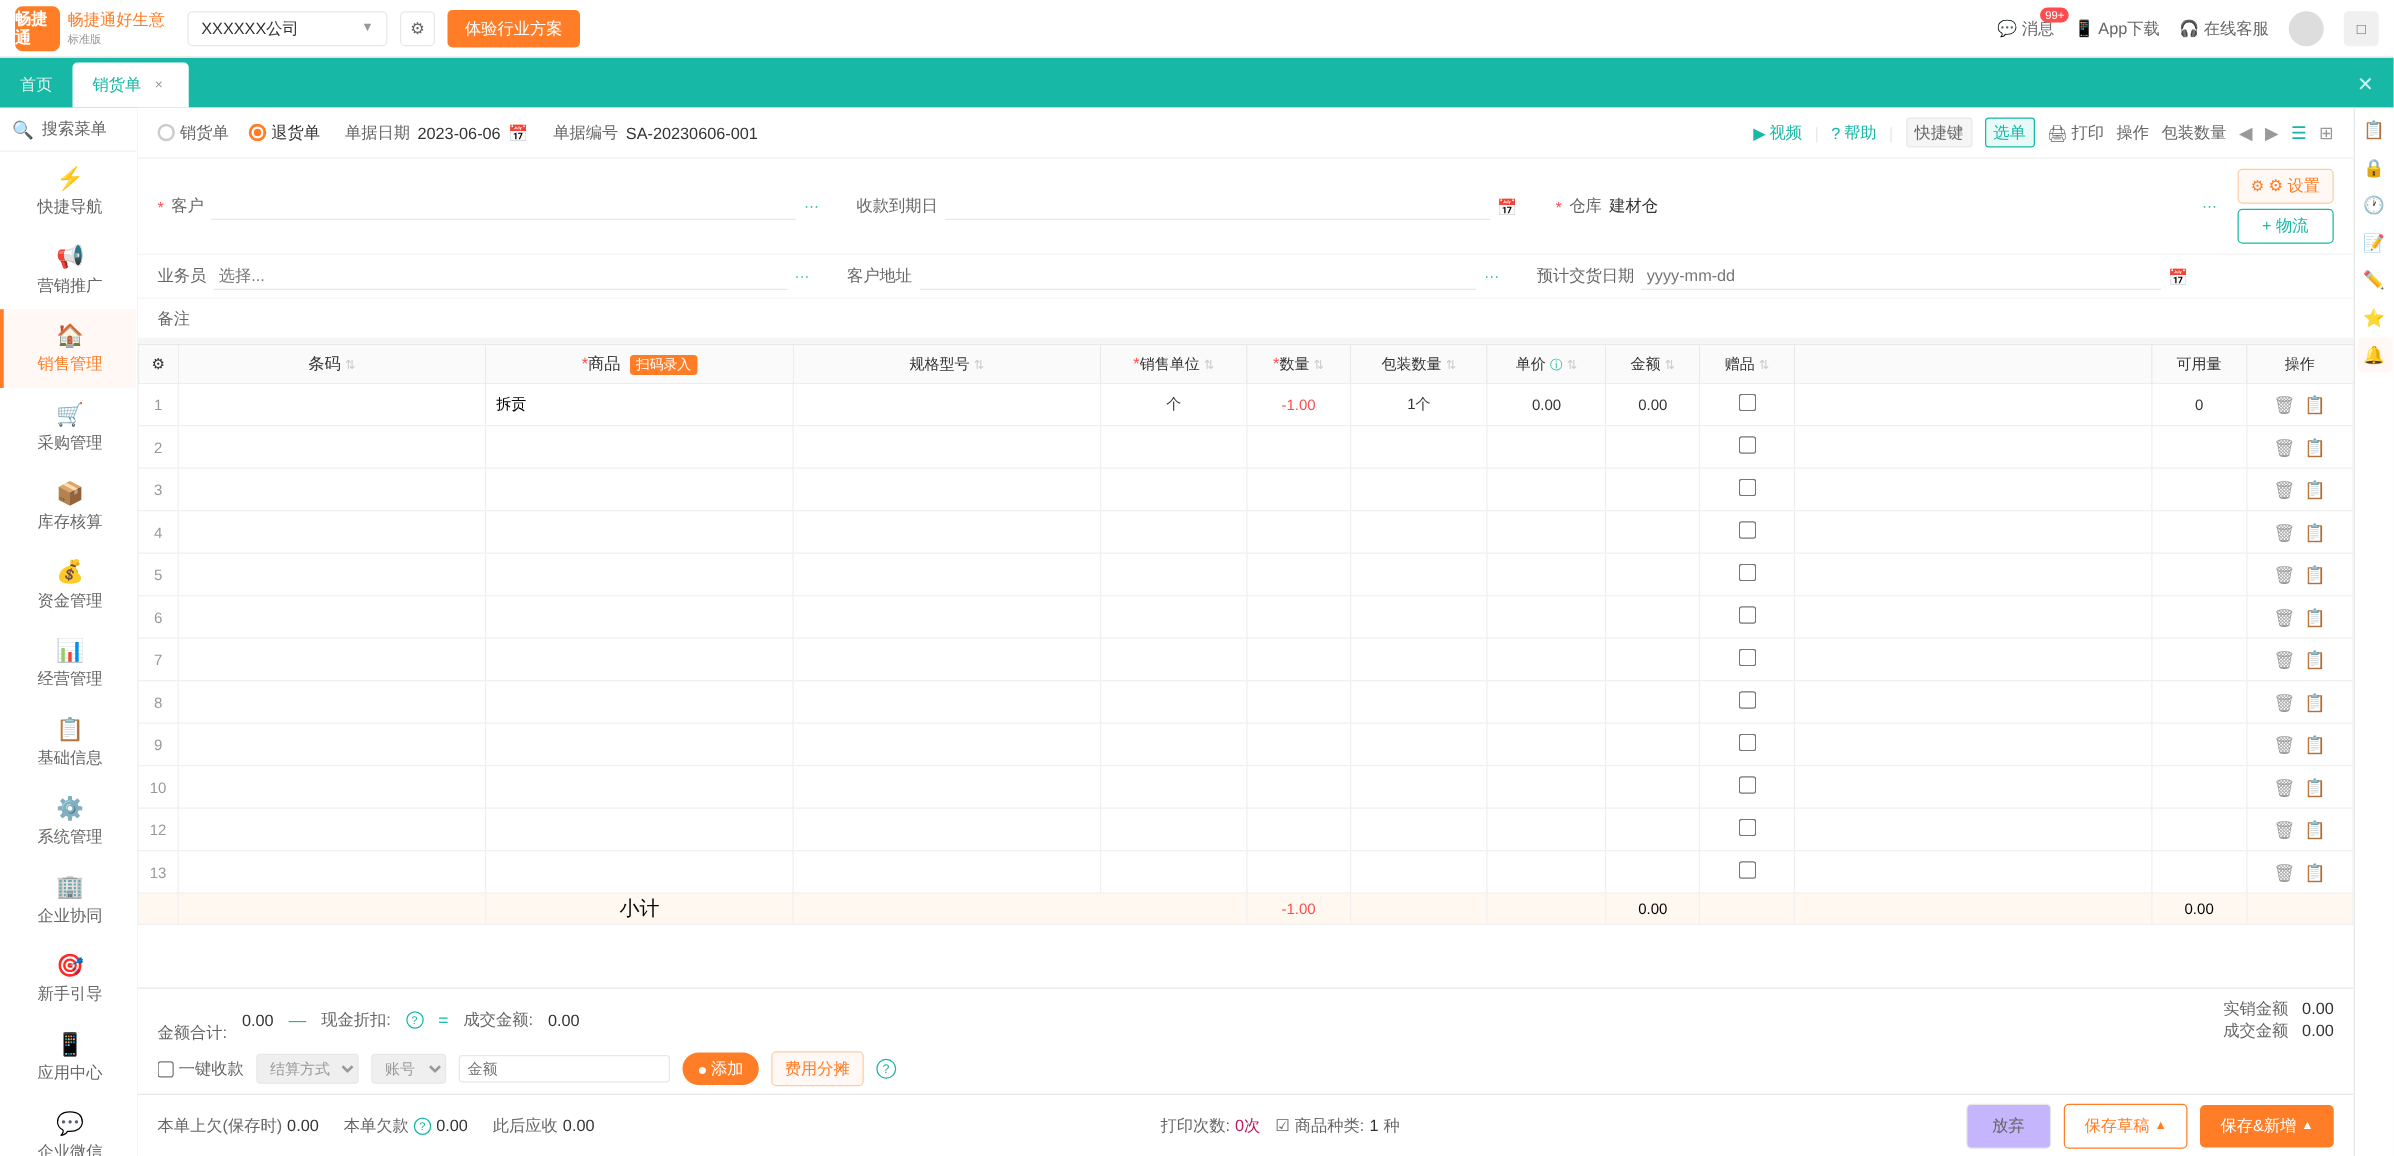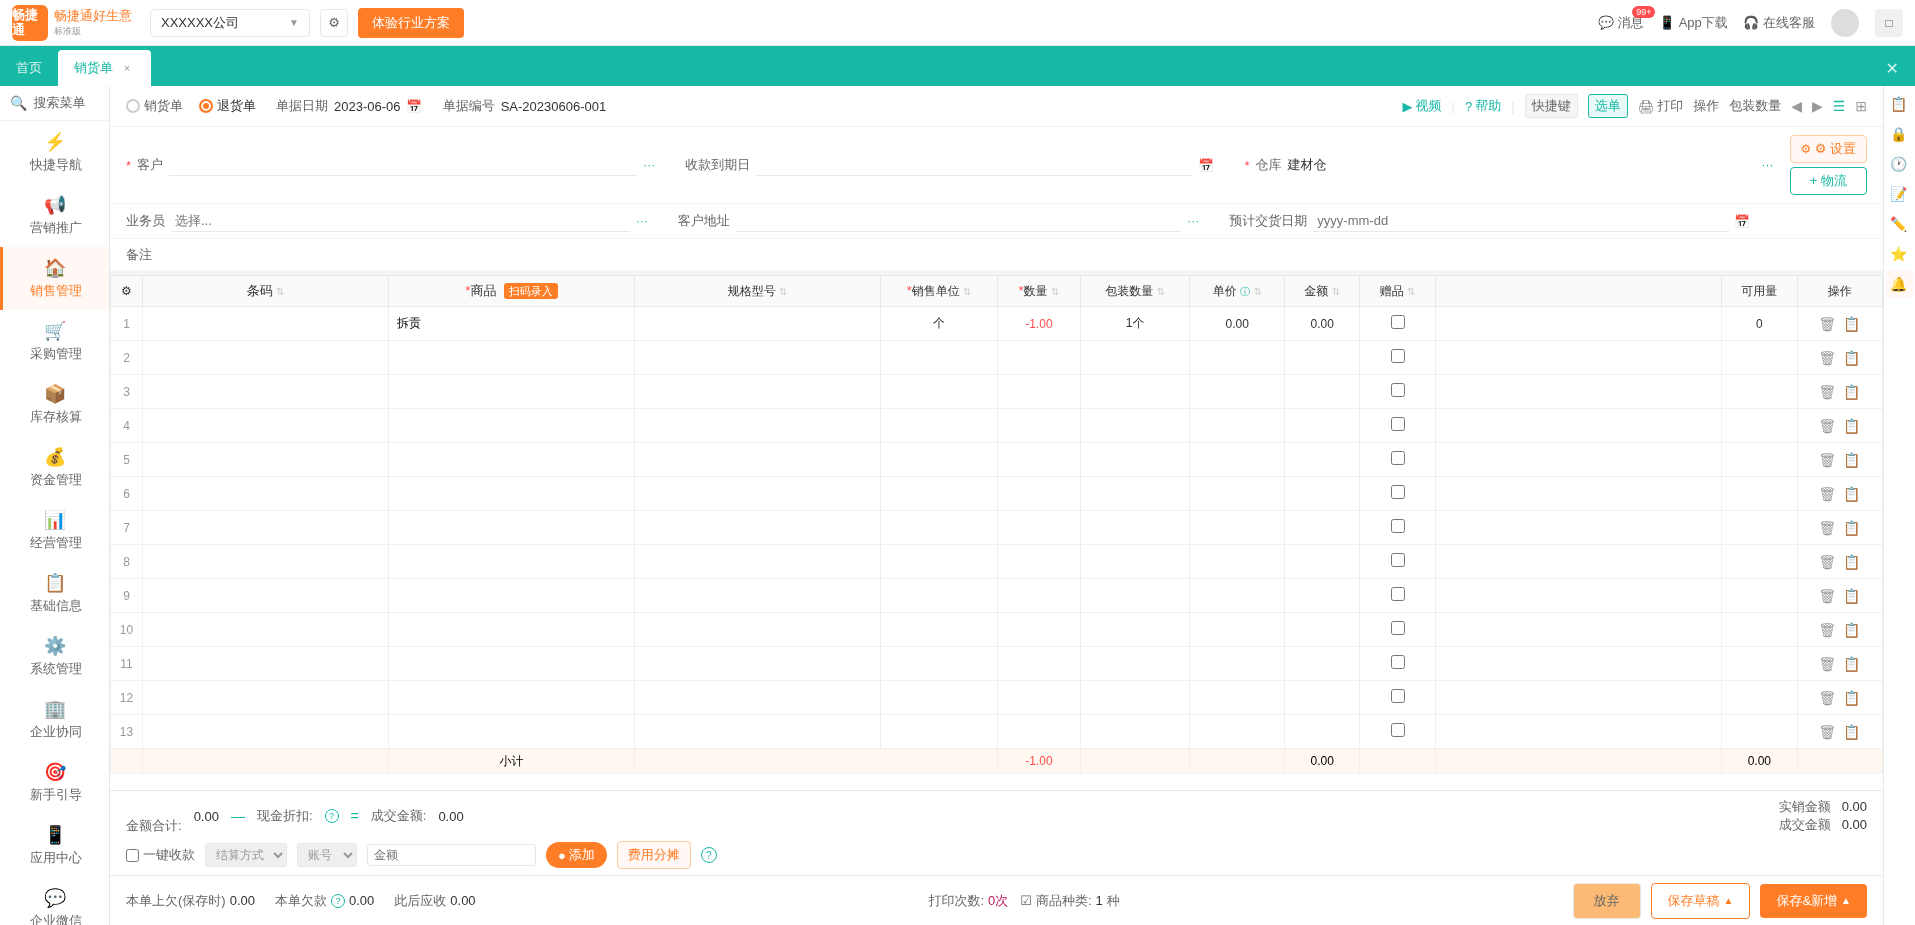--- a/index.html
+++ b/index.html
@@ -669,60 +669,20 @@
       </td>
       <td style="border:1px solid #f0f0f0; padding:5px 8px; font-size:12px; text-align:center;">
         
       </td>
       <td style="border:1px solid #f0f0f0; padding:5px 8px; text-align:center; white-space:nowrap;">
         <span style="color:#999; cursor:pointer; font-size:14px; margin-right:4px;">🗑</span>
         <span style="color:#999; cursor:pointer; font-size:14px;">📋</span>
       </td>
     </tr>
               <tr>
-      <td style="border:1px solid #f0f0f0; padding:5px 4px; color:#999; text-align:center; font-size:12px; width:30px;">11</td>
-      <td style="border:1px solid #f0f0f0; padding:5px 8px; font-size:12px; min-width:70px; height:34px;">
-        <input style="width: 100%; border: none; outline: none; font-size: 12px; background: transparent;" value="">
-      </td>
-      <td style="border:1px solid #f0f0f0; padding:5px 8px; font-size:12px; min-width:100px;">
-        <input style="width: 100%; border: none; outline: none; font-size: 12px; background: transparent;" value="">
-      </td>
-      <td style="border:1px solid #f0f0f0; padding:5px 8px; font-size:12px; min-width:80px;">
-        <input style="width: 100%; border: none; outline: none; font-size: 12px; background: transparent;" value="">
-      </td>
-      <td style="border:1px solid #f0f0f0; padding:5px 8px; font-size:12px; text-align:center;">
-        
-      </td>
-      <td style="border:1px solid #f0f0f0; padding:5px 8px; font-size:12px; text-align:center; color:#333;">
-        
-      </td>
-      <td style="border:1px solid #f0f0f0; padding:5px 8px; font-size:12px; text-align:center;">
-        
-      </td>
-      <td style="border:1px solid #f0f0f0; padding:5px 8px; font-size:12px; text-align:center;">
-        
-      </td>
-      <td style="border:1px solid #f0f0f0; padding:5px 8px; font-size:12px; text-align:center;">
-        
-      </td>
-      <td style="border:1px solid #f0f0f0; padding:5px 8px; text-align:center;">
-        <input type="checkbox" style="width: 14px; height: 14px; cursor: pointer;">
-      </td>
-      <td style="border:1px solid #f0f0f0; padding:5px 8px; font-size:12px; min-width:200px;">
-        <input style="width: 100%; border: none; outline: none; font-size: 12px; background: transparent;" value="">
-      </td>
-      <td style="border:1px solid #f0f0f0; padding:5px 8px; font-size:12px; text-align:center;">
-        
-      </td>
-      <td style="border:1px solid #f0f0f0; padding:5px 8px; text-align:center; white-space:nowrap;">
-        <span style="color:#999; cursor:pointer; font-size:14px; margin-right:4px;">🗑</span>
-        <span style="color:#999; cursor:pointer; font-size:14px;">📋</span>
-      </td>
-    </tr>
-              <tr>
       <td style="border:1px solid #f0f0f0; padding:5px 4px; color:#999; text-align:center; font-size:12px; width:30px;">12</td>
       <td style="border:1px solid #f0f0f0; padding:5px 8px; font-size:12px; min-width:70px; height:34px;">
         <input style="width: 100%; border: none; outline: none; font-size: 12px; background: transparent;" value="">
       </td>
       <td style="border:1px solid #f0f0f0; padding:5px 8px; font-size:12px; min-width:100px;">
         <input style="width: 100%; border: none; outline: none; font-size: 12px; background: transparent;" value="">
       </td>
       <td style="border:1px solid #f0f0f0; padding:5px 8px; font-size:12px; min-width:80px;">
         <input style="width: 100%; border: none; outline: none; font-size: 12px; background: transparent;" value="">
       </td>
@@ -793,21 +753,21 @@
       <td style="border:1px solid #f0f0f0; padding:5px 8px; text-align:center; white-space:nowrap;">
         <span style="color:#999; cursor:pointer; font-size:14px; margin-right:4px;">🗑</span>
         <span style="color:#999; cursor:pointer; font-size:14px;">📋</span>
       </td>
     </tr>
             </tbody>
           <tfoot>
             <tr style="background:#fff8f0;">
               <td style="border:1px solid #f0f0f0; padding:5px 8px; text-align:center; color:#666; font-size:12px;" colspan="1"></td>
               <td style="border:1px solid #f0f0f0;" colspan="1"></td>
-              <td style="border:1px solid #f0f0f0; text-align:center; font-weight:500; font-size:12px;">小计</td>
+              <td style="border:1px solid #f0f0f0; text-align:center; font-weight:500; font-size:16px;">小计</td>
               <td style="border:1px solid #f0f0f0;" colspan="2"></td>
               <td style="border:1px solid #f0f0f0; padding:5px 8px; text-align:center; color:#ff4d4f; font-size:12px; font-weight:500;">-1.00</td>
               <td style="border:1px solid #f0f0f0;"></td>
               <td style="border:1px solid #f0f0f0;"></td>
               <td style="border:1px solid #f0f0f0; padding:5px 8px; text-align:center; font-size:12px; font-weight:500;">0.00</td>
               <td style="border:1px solid #f0f0f0;"></td>
               <td style="border:1px solid #f0f0f0;"></td>
               <td style="border:1px solid #f0f0f0; padding:5px 8px; text-align:center; font-size:12px; font-weight:500;">0.00</td>
               <td style="border:1px solid #f0f0f0;"></td>
             </tr>
@@ -884,21 +844,21 @@
           <span style="color:#be185d;">0次</span>
         </div>
         <div style="display:flex; align-items:center; gap:4px; cursor:pointer;">
           <span>☑</span>
           <span>商品种类:</span>
           <span style="color:#333;">1</span>
           <span>种</span>
         </div>
       </div>
       <div style="display:flex; align-items:center; gap:10px;">
-        <button style="border:1px solid #e8e8e8; background:#fdba74; color:#666; border-radius:4px; padding:8px 20px; cursor:pointer; font-size:13px;">放弃</button>
+        <button style="border:1px solid #e8e8e8; background:#c4b5fd; color:#666; border-radius:4px; padding:8px 20px; cursor:pointer; font-size:13px;">放弃</button>
         <button style="border:1px solid #ff7d26; background:#fff; color:#ff7d26; border-radius:4px; padding:8px 16px; cursor:pointer; font-size:13px; display:flex; align-items:center; gap:4px;">
           <span>保存草稿</span>
           <span style="font-size:10px;">▲</span>
         </button>
         <button style="background:#ff7d26; border:none; color:white; border-radius:4px; padding:8px 16px; cursor:pointer; font-size:13px; display:flex; align-items:center; gap:4px;">
           <span>保存&amp;新增</span>
           <span style="font-size:10px;">▲</span>
         </button>
       </div>
     </div>

